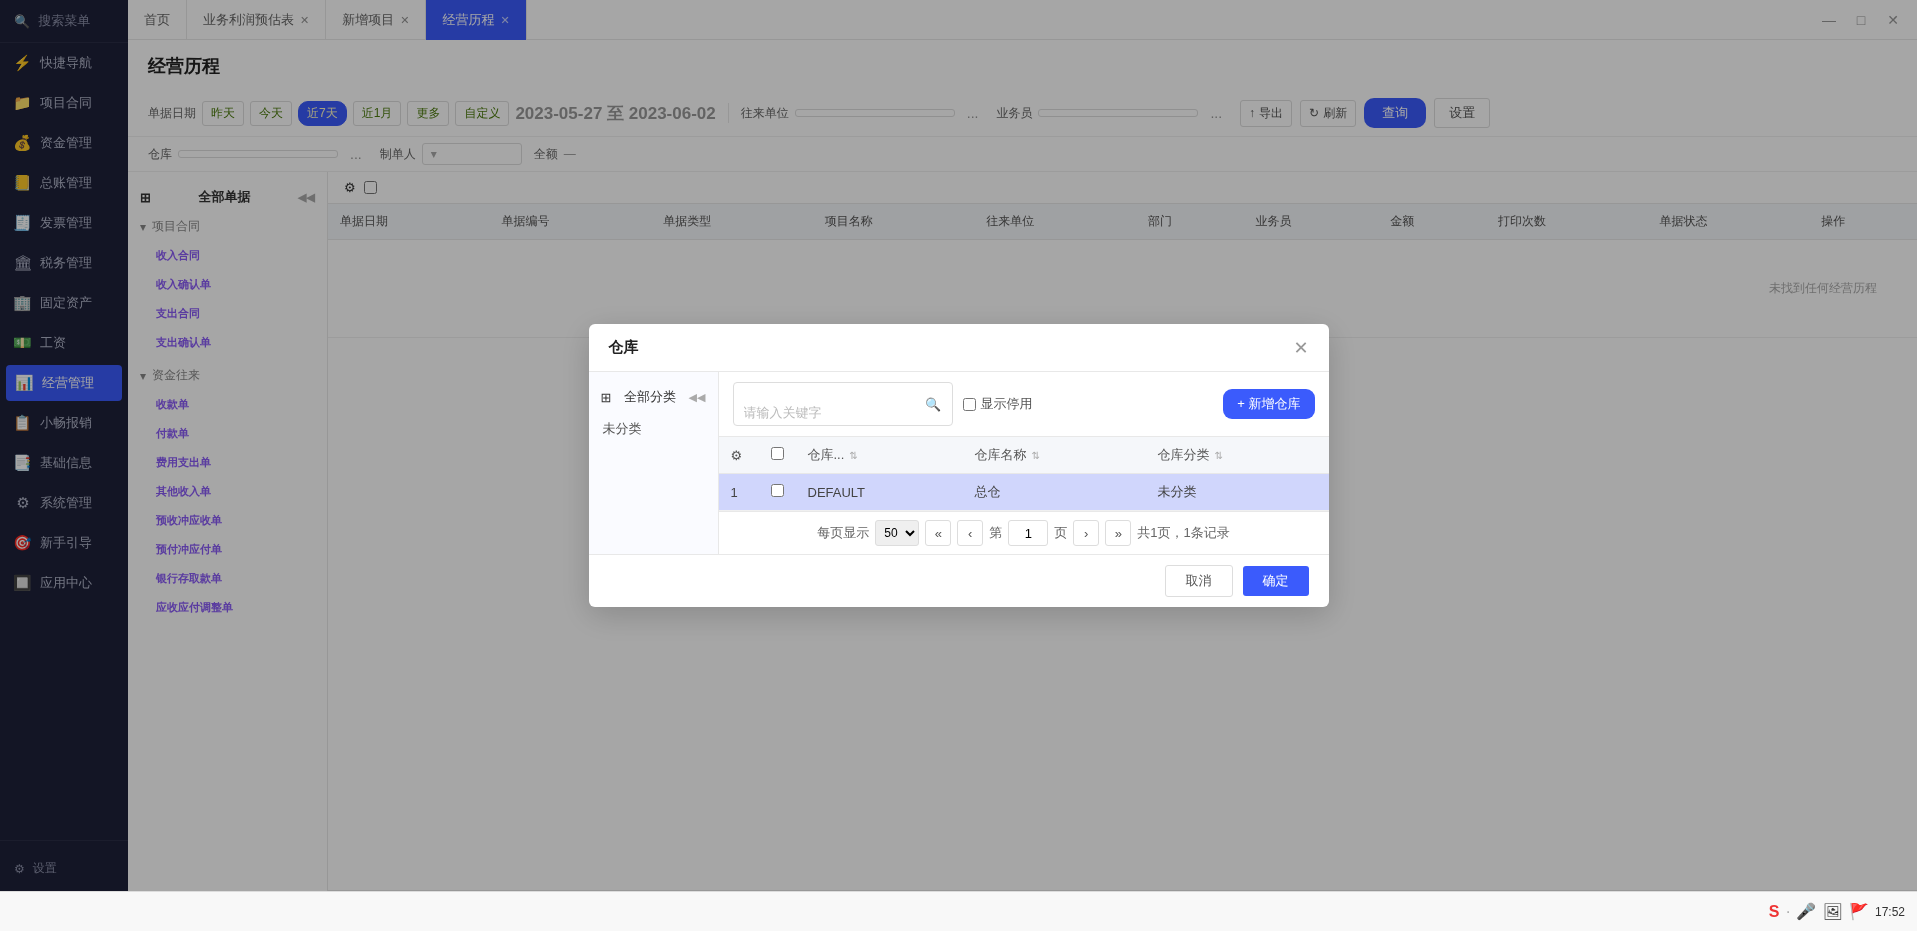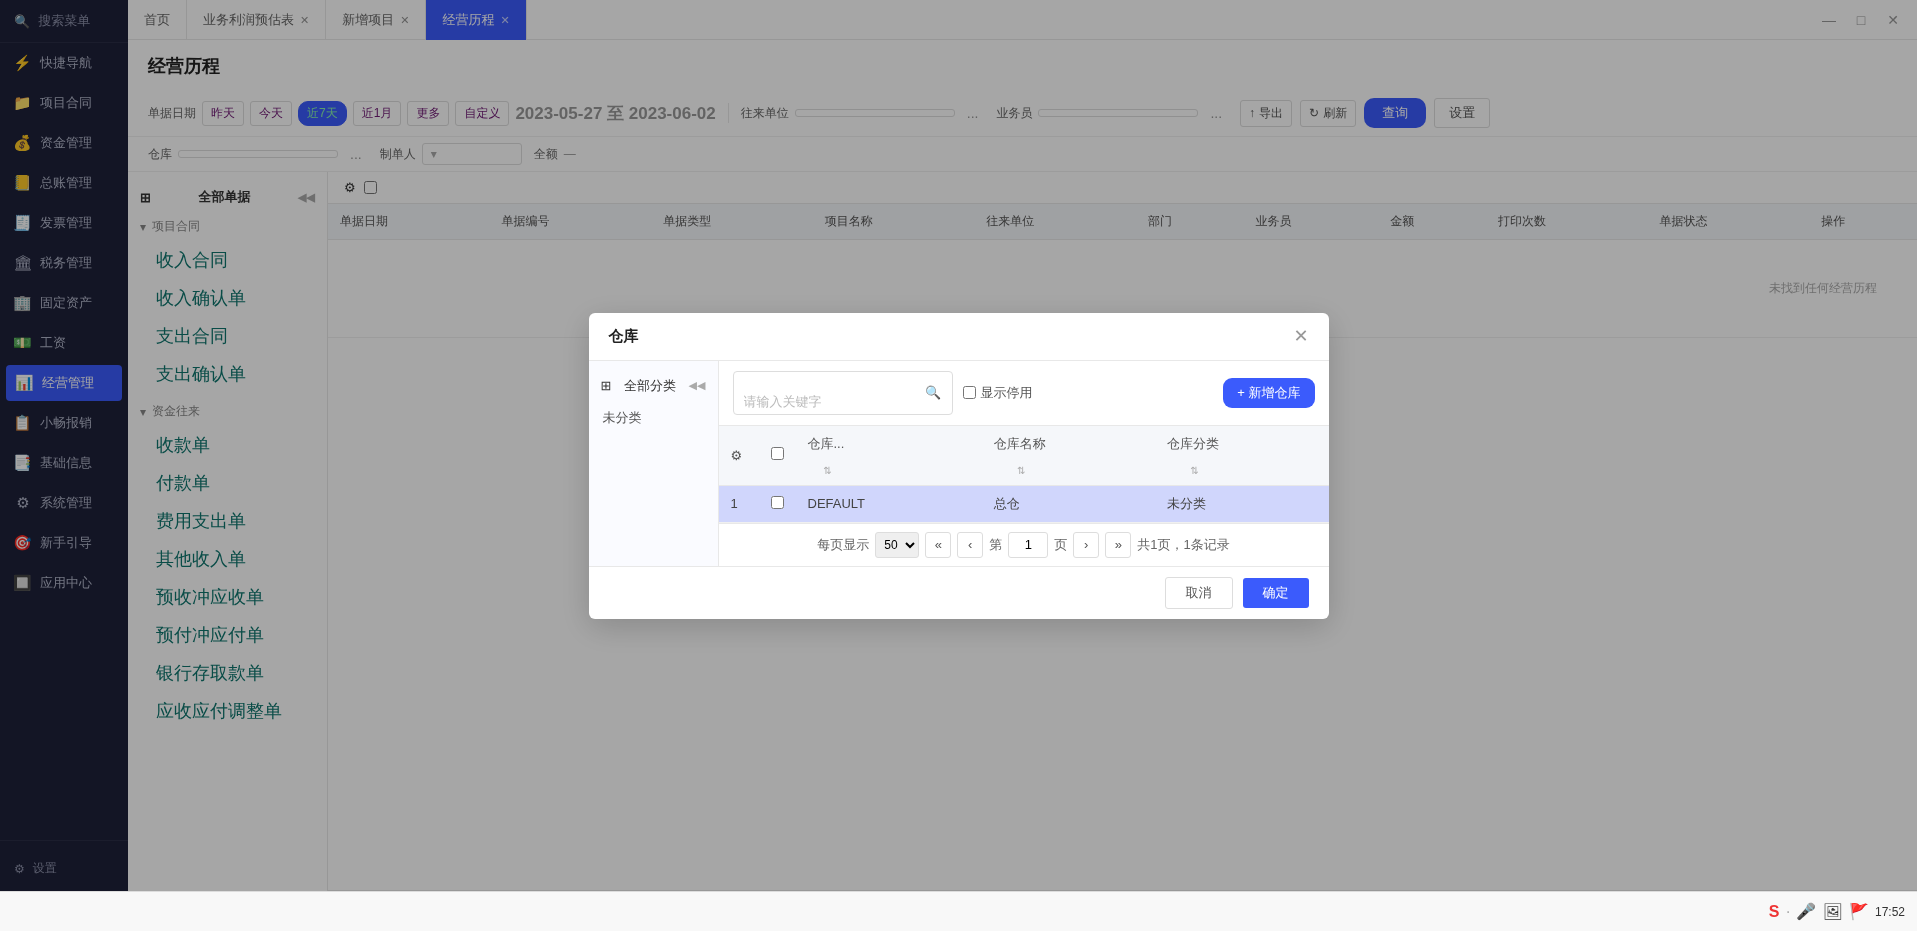--- a/index.html
+++ b/index.html
@@ -48,22 +48,22 @@
     }
     .page-title { font-size: 18px; font-weight: 600; color: #222; margin-bottom: 12px; }
 
     
     .toolbar {
       background: #fff; padding: 8px 20px; display: flex; align-items: center; gap: 12px;
       flex-wrap: wrap; border-bottom: 1px solid #f0f0f0; flex-shrink: 0;
     }
     .toolbar-group { display: flex; align-items: center; gap: 6px; }
     .toolbar-label { color: #666; font-size: 12px; }
-    .date-btn { padding: 3px 8px; border: 1px solid #ddd; border-radius: 3px; cursor: pointer; font-size: 12px; color: #701a75; background: #fff; }
-    .date-btn.active { background: #3b5bfc; color: #86efac; border-color: #3b5bfc; border-radius: 10px; }
+    .date-btn { padding: 3px 8px; border: 1px solid #ddd; border-radius: 3px; cursor: pointer; font-size: 12px; color: #4d7c0f; background: #fff; }
+    .date-btn.active { background: #3b5bfc; color: #fef9c3; border-color: #3b5bfc; border-radius: 10px; }
     .date-range { font-size: 17px; color: #999; font-weight: bold; }
     .toolbar-divider { width: 1px; height: 20px; background: #e8e8e8; }
     .toolbar-input {
       display: flex; align-items: center; border: 1px solid #ddd; border-radius: 3px;
       padding: 3px 8px; gap: 6px; min-width: 160px; cursor: pointer; background: #fff;
     }
     .toolbar-input span { color: #bbb; font-size: 12px; }
     .dots-btn { color: #999; cursor: pointer; font-size: 14px; padding: 2px 6px; }
     .btn-query {
       background: #3b5bfc; color: #fff; border: none; padding: 6px 18px;
@@ -90,21 +90,21 @@
     
     .left-panel {
       width: 200px; background: #fff; flex-shrink: 0; padding: 10px 0;
       overflow-y: auto; border-right: 1px solid #e8e8e8;
     }
     .left-panel-header {
       display: flex; align-items: center; justify-content: space-between;
       padding: 6px 12px; font-size: 13px; font-weight: 600; color: #333; cursor: pointer;
     }
     .left-panel-item {
-      padding: 7px 14px 7px 28px; font-size: 18px; color: #0f766e; cursor: pointer;
+      padding: 7px 14px 7px 28px; font-size: 11px; color: #8b5cf6; cursor: pointer; font-weight: bold;
     }
     .left-panel-group { margin-bottom: 4px; }
     .left-panel-group-title {
       display: flex; align-items: center; gap: 6px; padding: 6px 12px;
       font-size: 12px; color: #888; cursor: pointer;
     }
 
     
     .right-main {
       flex: 1; display: flex; flex-direction: column; overflow: hidden;
@@ -226,21 +226,21 @@
     
     .taskbar {
       position: fixed; bottom: 0; left: 0; right: 0; height: 40px;
       background: #f8f8f8; border-top: 1px solid #ddd;
       display: flex; align-items: center; justify-content: flex-end;
       padding: 0 12px; gap: 6px; z-index: 200;
     }
     .taskbar-icon { font-size: 16px; cursor: pointer; }
     .taskbar-time { font-size: 12px; color: #333; }
 
-    .col-sort { display: inline-flex; align-items: center; gap: 12px; cursor: pointer; flex-direction: column; }
+    .col-sort { display: inline-flex; align-items: center; gap: 2px; cursor: pointer; }
   </style>
 </head>
 <body>
 
 <div class="sidebar">
   <div class="sidebar-search">
     <span>🔍</span>
     <span>搜索菜单</span>
   </div>
   <div class="sidebar-item">

